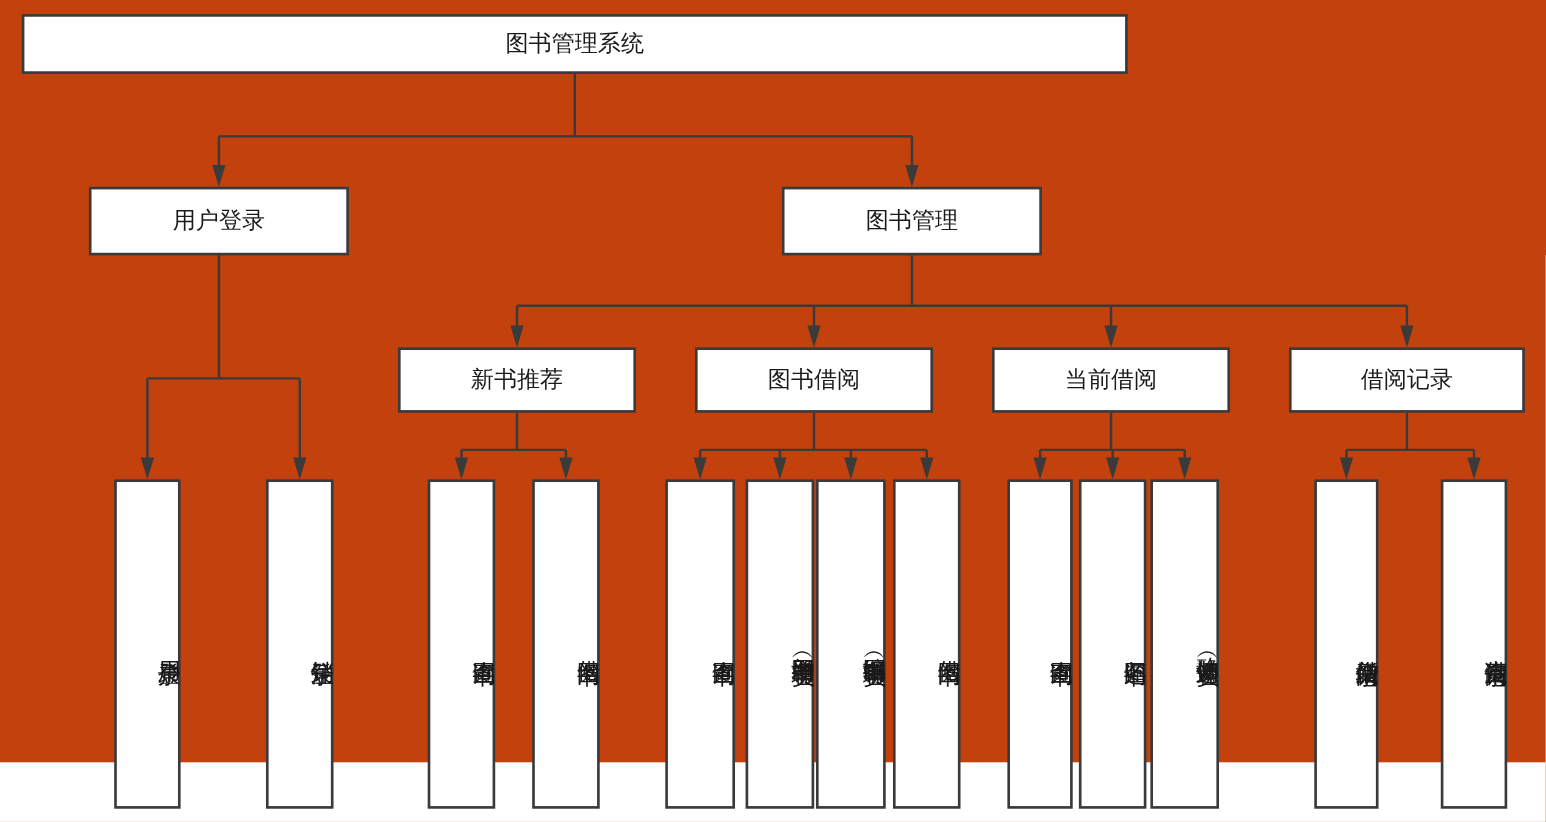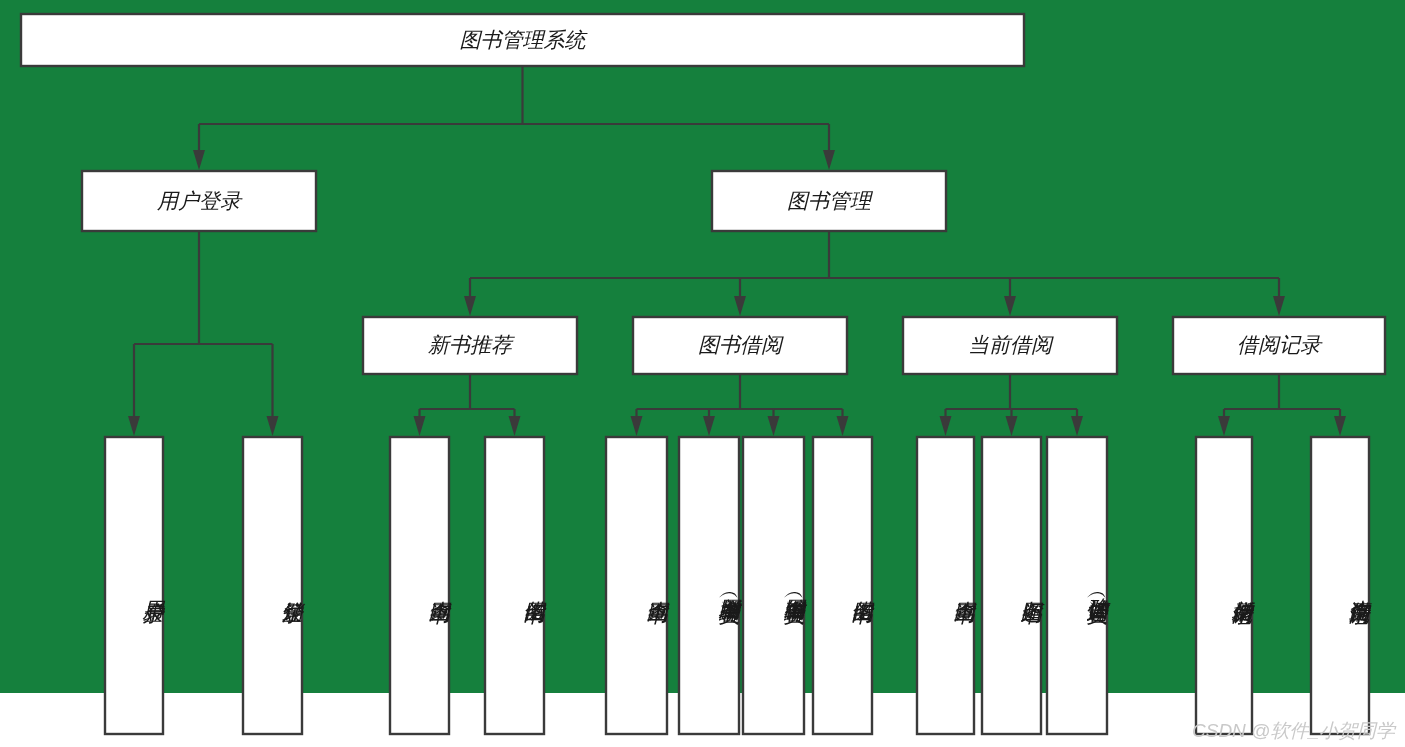--- a/index.html
+++ b/index.html
@@ -11,22 +11,21 @@
   body {
     width: 1405px;
     height: 747px;
     font-family: "Liberation Sans", "DejaVu Sans", sans-serif;
     overflow: hidden;
   }
   #diagram-root {
     position: relative;
     width: 1405px;
     height: 693px;
-    background: #15803d;
-    font-style: italic;
+    background: #c2410c;
   }
   svg.diagram-canvas {
     position: absolute;
     top: 0;
     left: 0;
     width: 1405px;
     height: 747px;
     display: block;
   }
   .node-box {
@@ -179,15 +178,14 @@
       <div class="node-label-v" style="left: 678px; top: 444px; width: 62px; height: 283px;">新增图书（管理员）</div>
       <div class="node-label-v" style="left: 742px; top: 444px; width: 63px; height: 283px;">编辑图书（管理员）</div>
       <div class="node-label-v" style="left: 812px; top: 444px; width: 61px; height: 283px;">借阅图书</div>
       <div class="node-label-v" style="left: 916px; top: 444px; width: 59px; height: 283px;">查询图书</div>
       <div class="node-label-v" style="left: 981px; top: 444px; width: 61px; height: 283px;">归还图书</div>
       <div class="node-label-v" style="left: 1046px; top: 444px; width: 62px; height: 283px;">确认归还（管理员）</div>
       <div class="node-label-v" style="left: 1195px; top: 444px; width: 58px; height: 283px;">新增借阅记录</div>
       <div class="node-label-v" style="left: 1310px; top: 444px; width: 60px; height: 283px;">查询借阅记录</div>
     </div>
 
-  <div class="watermark" style="left: 1192px; top: 718px;">CSDN @软件_小贺同学</div>
 
 </div>
 
 </body></html>

